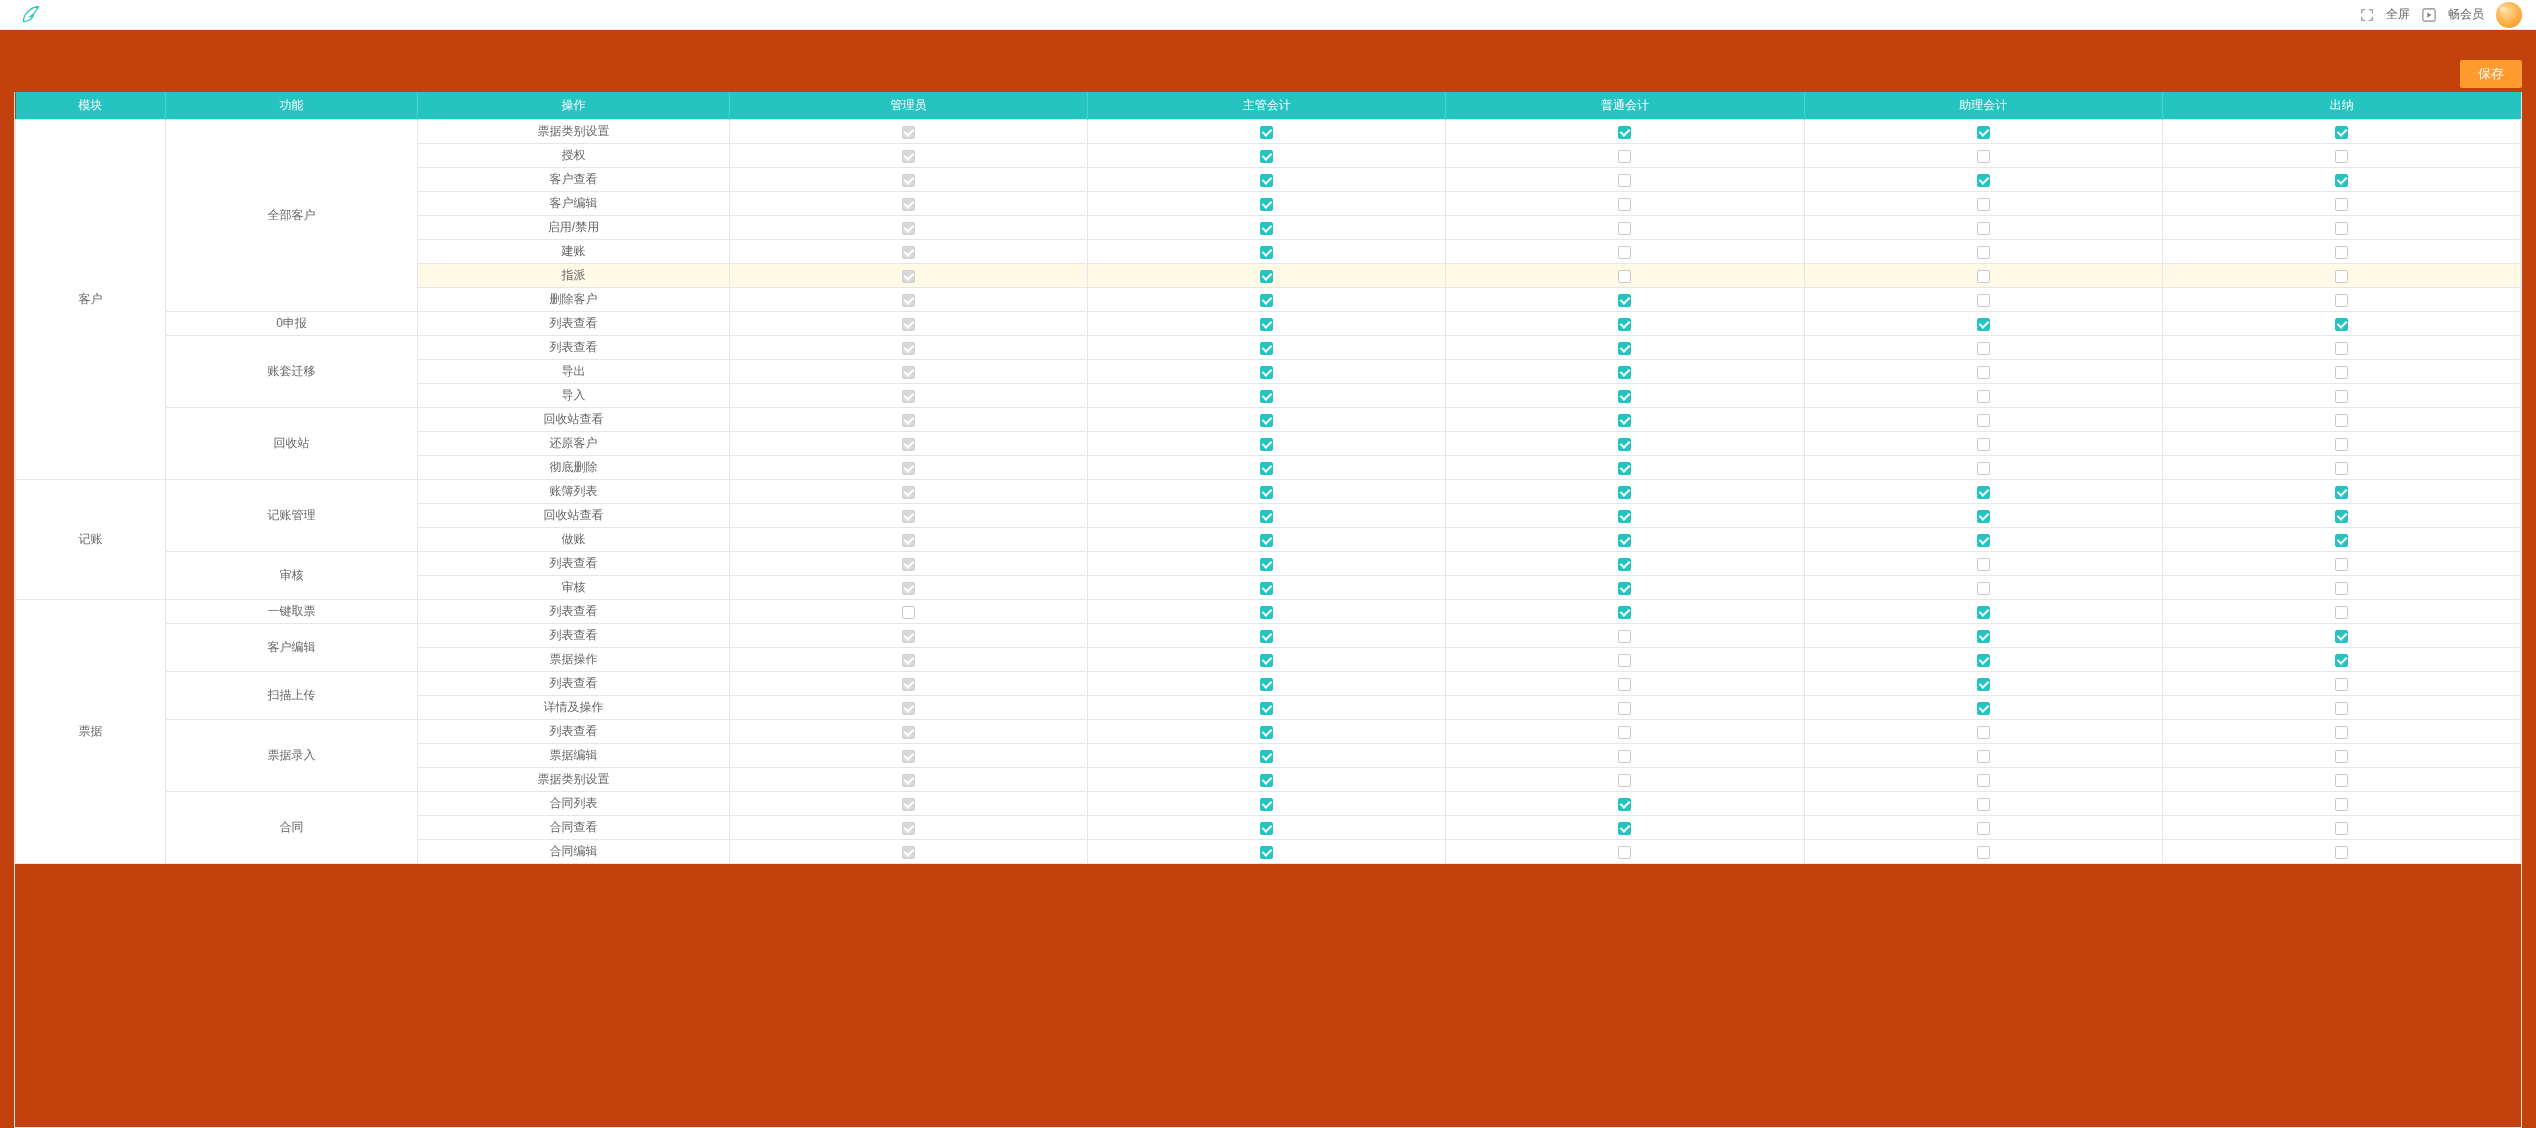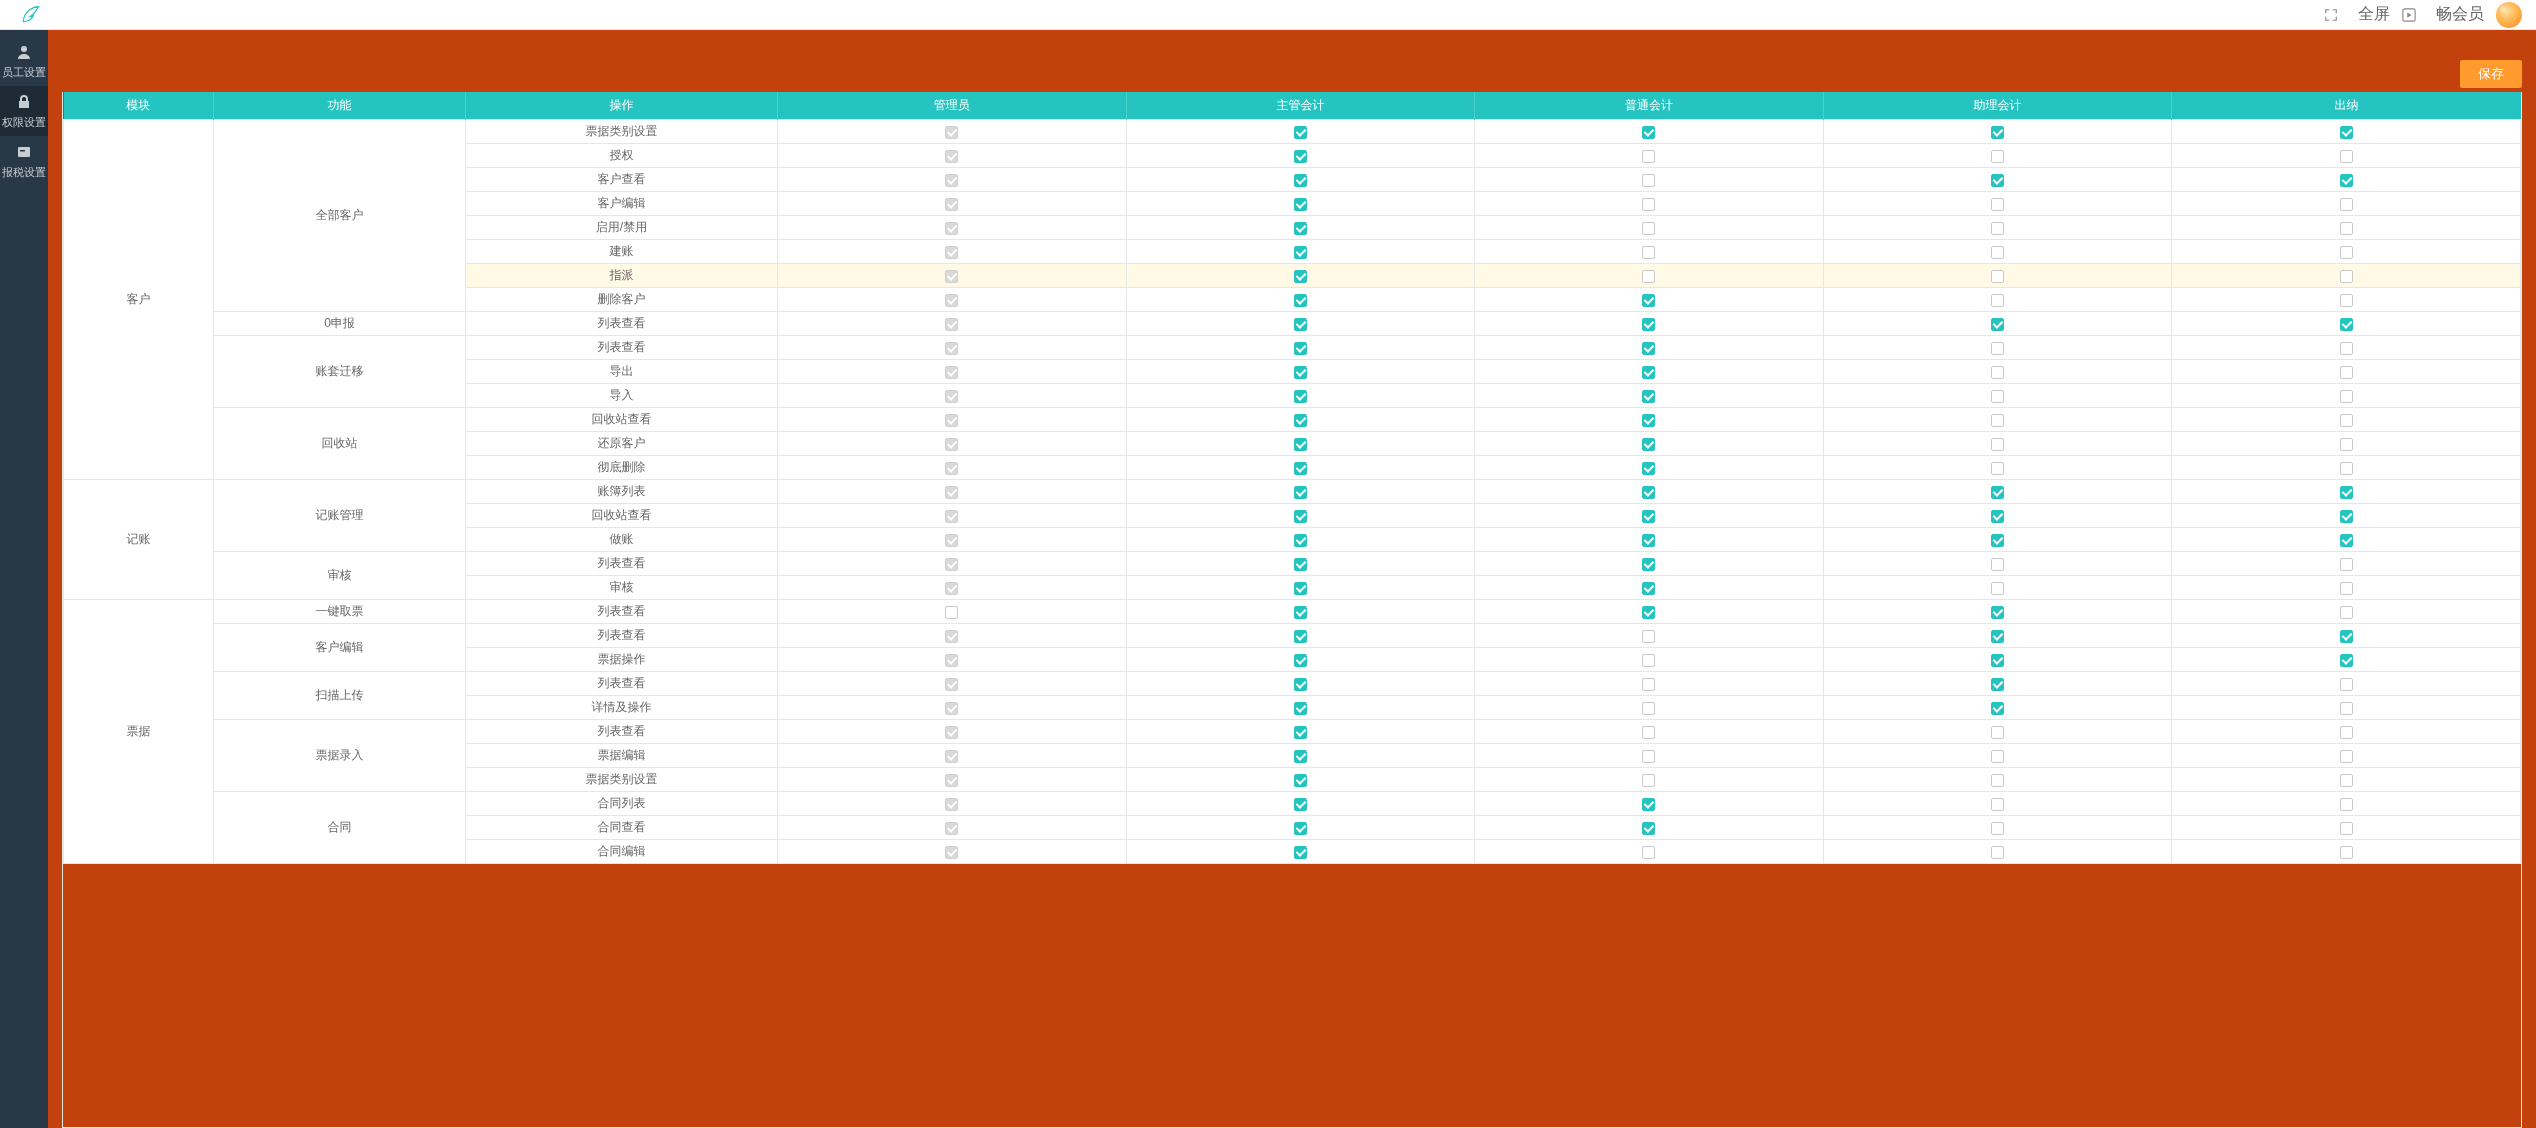--- a/index.html
+++ b/index.html
@@ -4,21 +4,21 @@
 <style>
 *{box-sizing:border-box;margin:0;padding:0}
 body{font-family:"Microsoft YaHei","Helvetica Neue",Arial,sans-serif;font-size:12px;color:#666;background:#fff;overflow:hidden}
 .top-nav{height:30px;border-bottom:1px solid #e6e6e6;display:flex;align-items:center;padding:0 8px;position:relative}
 .logo{width:24px;height:24px;margin:0 10px;display:flex;align-items:center;justify-content:center}
 .logo svg{width:20px;height:20px}
 .nav-items{display:flex;align-items:center;gap:0}
 .nav-item{padding:0 14px;height:30px;line-height:30px;color:#666;cursor:pointer;font-size:13px}
 .nav-item.active{background:#26c4c0;color:#fff;border-radius:3px;height:22px;line-height:22px;padding:0 10px;margin:0 6px}
 .nav-right{margin-left:auto;display:flex;align-items:center;gap:12px;padding-right:6px}
-.nav-right-item{display:flex;align-items:center;gap:20px;color:#666;cursor:pointer;font-size:16px}
+.nav-right-item{display:flex;align-items:center;gap:12px;color:#666;cursor:pointer;font-size:12px}
 .nav-right-item svg{width:14px;height:14px}
 .avatar{width:26px;height:26px;border-radius:50%;background:radial-gradient(circle at 40% 35%,#ffe0a0 0%,#ffb04a 50%,#f98c2e 100%);position:relative;overflow:hidden}
 .avatar::after{content:"";position:absolute;top:4px;left:4px;width:6px;height:6px;border-radius:50%;background:#fff6}
 .layout{display:flex;height:calc(100vh - 30px)}
 .sidebar{width:48px;background:#293846;display:flex;flex-direction:column;align-items:center;padding-top:6px}
 .side-item{width:48px;padding:8px 0 6px;display:flex;flex-direction:column;align-items:center;gap:3px;color:#c7cdd3;cursor:pointer;font-size:11px}
 .side-item svg{width:16px;height:16px;fill:#c7cdd3}
 .side-item.active{background:#1e2a36}
 .main{flex:1;background:#c2410c;padding:30px 14px 0 14px;position:relative;overflow:hidden;display:flex;flex-direction:column}
 .save-bar{position:absolute;top:30px;right:14px}
@@ -63,41 +63,20 @@
           <rect x="1" y="1" width="14" height="14" rx="2" fill="none" stroke="#888" stroke-width="1.3"></rect>
           <path d="M6 5l5 3-5 3z" fill="#888"></path>
         </svg>
       <span>畅会员</span>
     </div>
     <div class="avatar"></div>
   </div>
 </div>
 
 <div class="layout">
-  <div class="sidebar" id="sidebar">
-      <div class="side-item">
-        <span><svg viewBox="0 0 16 16">
-            <path d="M8 8a3 3 0 100-6 3 3 0 000 6zm-6 7c0-3 3-5 6-5s6 2 6 5" fill="currentColor" stroke="none"></path>
-          </svg></span>
-        <span>员工设置</span>
-      </div>
-      <div class="side-item active">
-        <span><svg viewBox="0 0 16 16">
-            <path d="M4 7V5a4 4 0 018 0v2h1v7H3V7h1zm2 0h4V5a2 2 0 00-4 0v2z" fill="currentColor"></path>
-          </svg></span>
-        <span>权限设置</span>
-      </div>
-      <div class="side-item">
-        <span><svg viewBox="0 0 16 16">
-            <rect x="2" y="3" width="12" height="10" rx="1" fill="currentColor"></rect>
-            <rect x="4" y="6" width="5" height="1.5" fill="#293846"></rect>
-          </svg></span>
-        <span>报税设置</span>
-      </div>
-    </div>
   <div class="main">
     <div class="save-bar">
       <button class="btn-save">保存</button>
     </div>
     <div class="table-wrap">
       <table>
         <colgroup>
           <col class="col-mod">
             <col class="col-fn">
             <col class="col-op">

